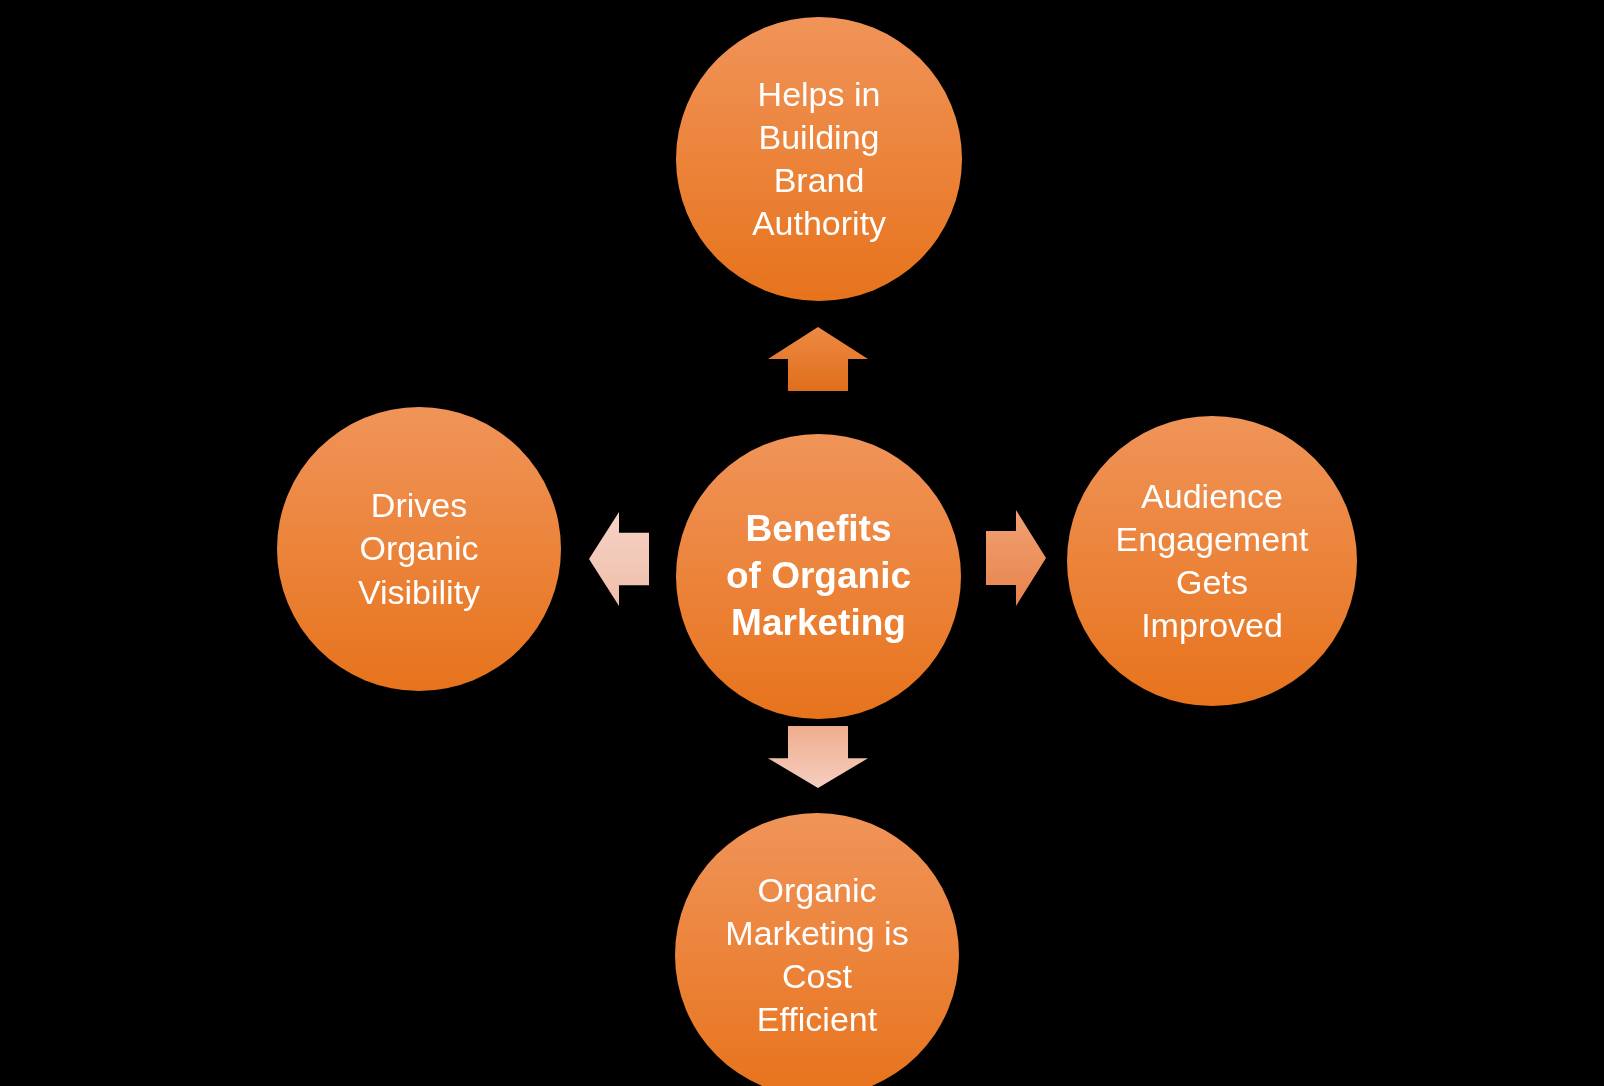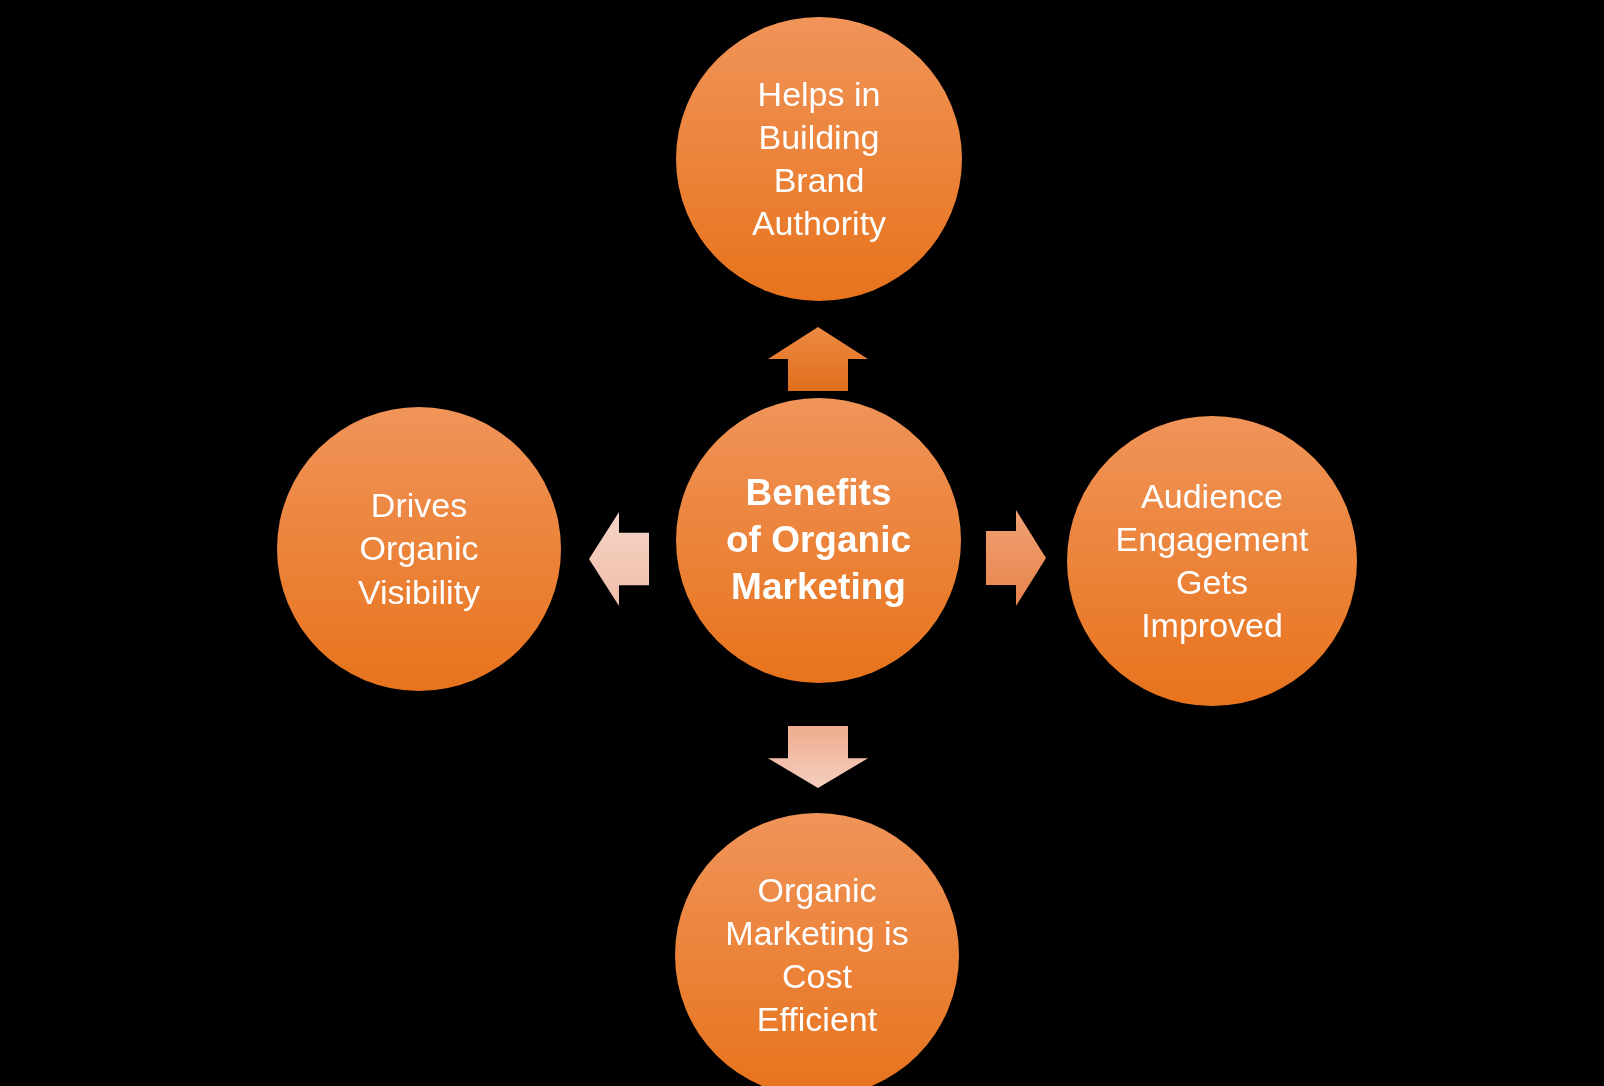--- a/index.html
+++ b/index.html
@@ -43,21 +43,21 @@
     font-size: 34px;
     line-height: 1.27;
   }
   .node-center .label {
     font-weight: bold;
     font-size: 37px;
     line-height: 1.27;
   }
 
   .node-top    { left: 660px; top: 1px;   width: 286px; height: 284px; }
-  .node-center { left: 660px; top: 382px; width: 285px; height: 285px; }
+  .node-center { left: 660px; top: 418px; width: 285px; height: 285px; }
   .node-left   { left: 261px; top: 391px; width: 284px; height: 284px; text-align: center; }
   .node-right  { left: 1051px; top: 400px; width: 290px; height: 290px; }
   .node-bottom { left: 659px; top: 797px; width: 284px; height: 284px; }
 
   .arrow { position: absolute; }
 
   .arrow-up {
     left: 752px; top: 311px; width: 100px; height: 64px;
     background: linear-gradient(180deg, var(--arrow-up-top), var(--arrow-up-bottom));
     clip-path: polygon(50% 0%, 100% 50%, 80% 50%, 80% 100%, 20% 100%, 20% 50%, 0% 50%);

